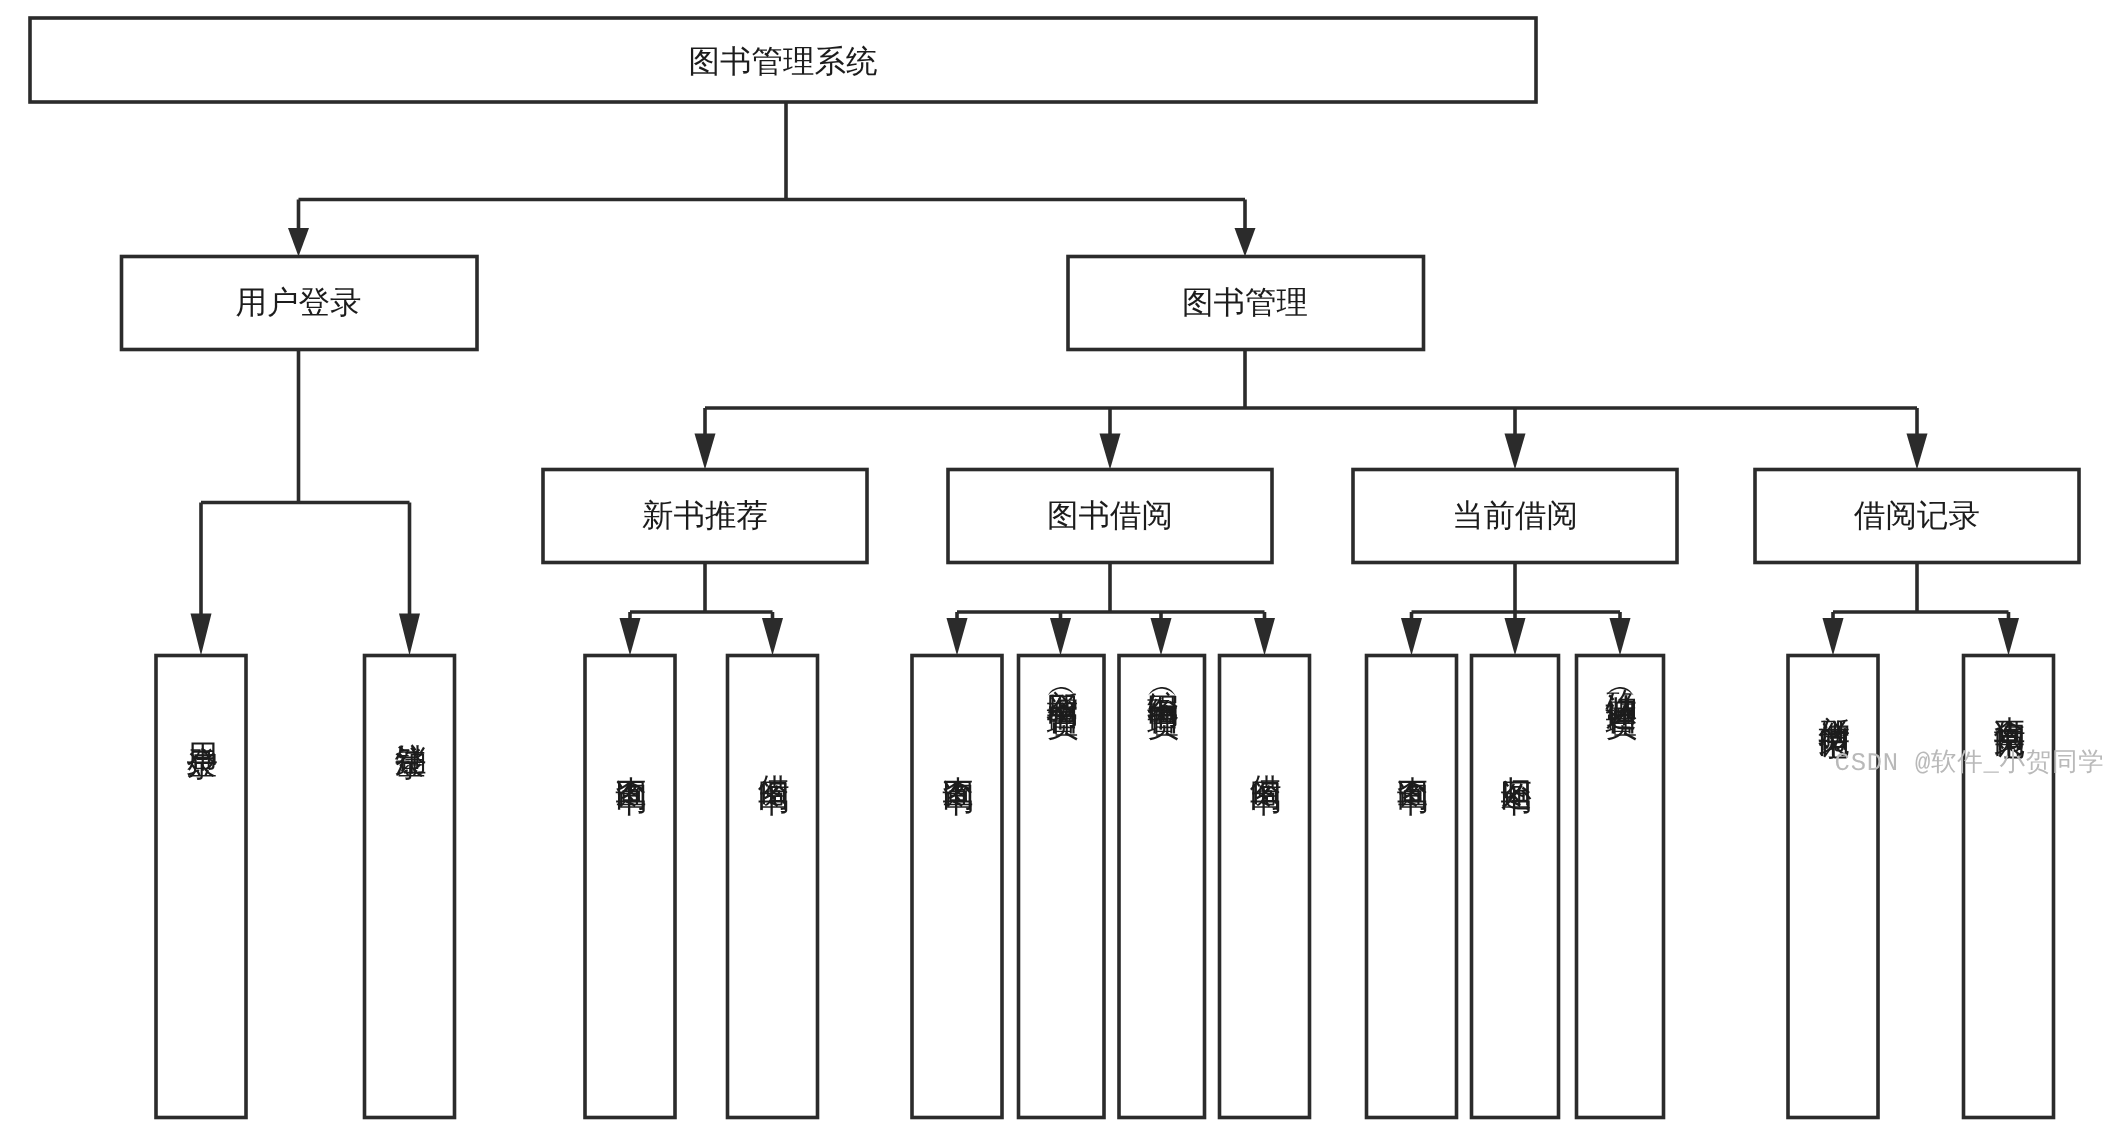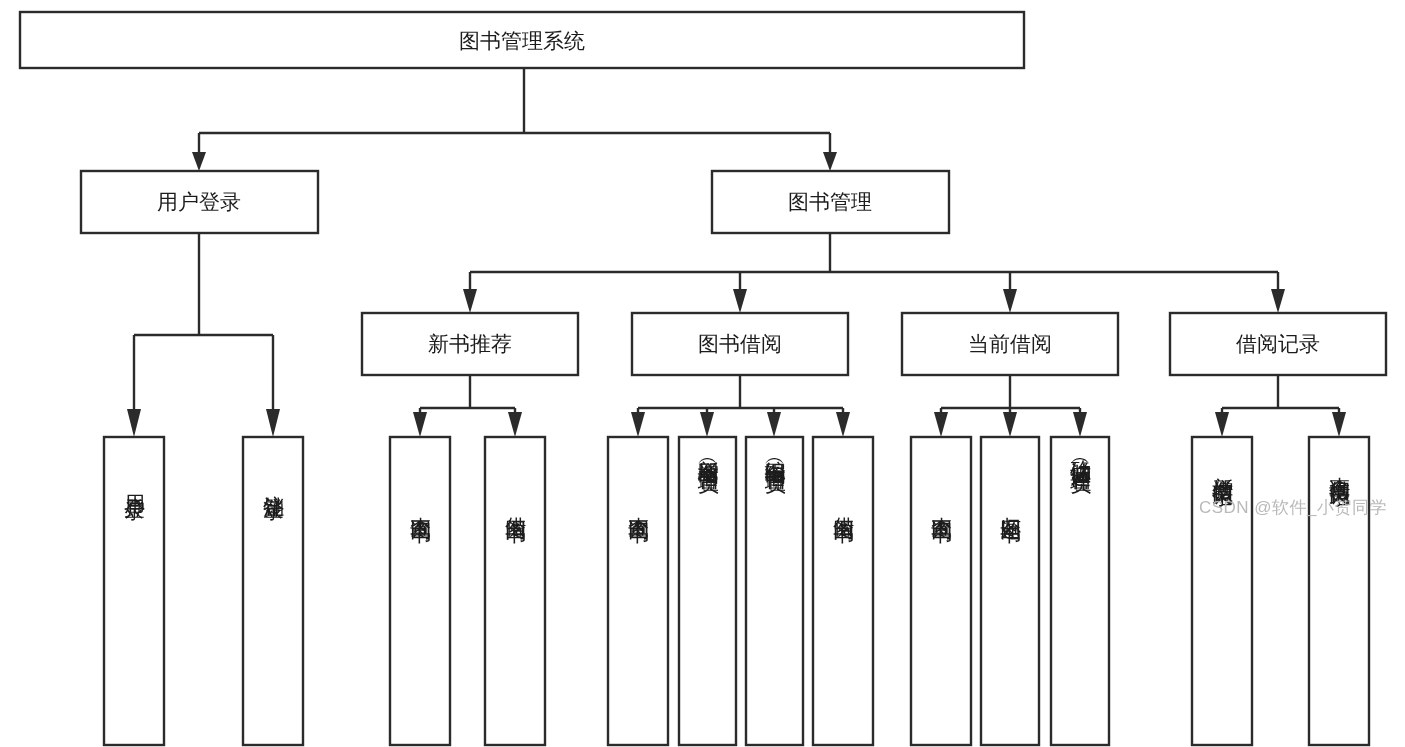--- a/index.html
+++ b/index.html
@@ -61,23 +61,23 @@
     text-orientation: upright;
     font-family: "DejaVu Sans", "Liberation Sans", sans-serif;
     font-size: 21px;
     line-height: 1.12;
     color: #1c1c1c;
     letter-spacing: 2px;
     white-space: nowrap;
   }
   #watermark {
     position: absolute;
-    right: 18px;
+    right: 2px;
     bottom: 8px;
-    font-family: Liberation Sans, sans-serif;
+    font-family: Liberation Mono, monospace;
     font-size: 17px;
     color: #b9b9b9;
     letter-spacing: 0.5px;
     user-select: none;
   }
 </style>
 </head>
 <body>
 
 <div id="diagram-root">

